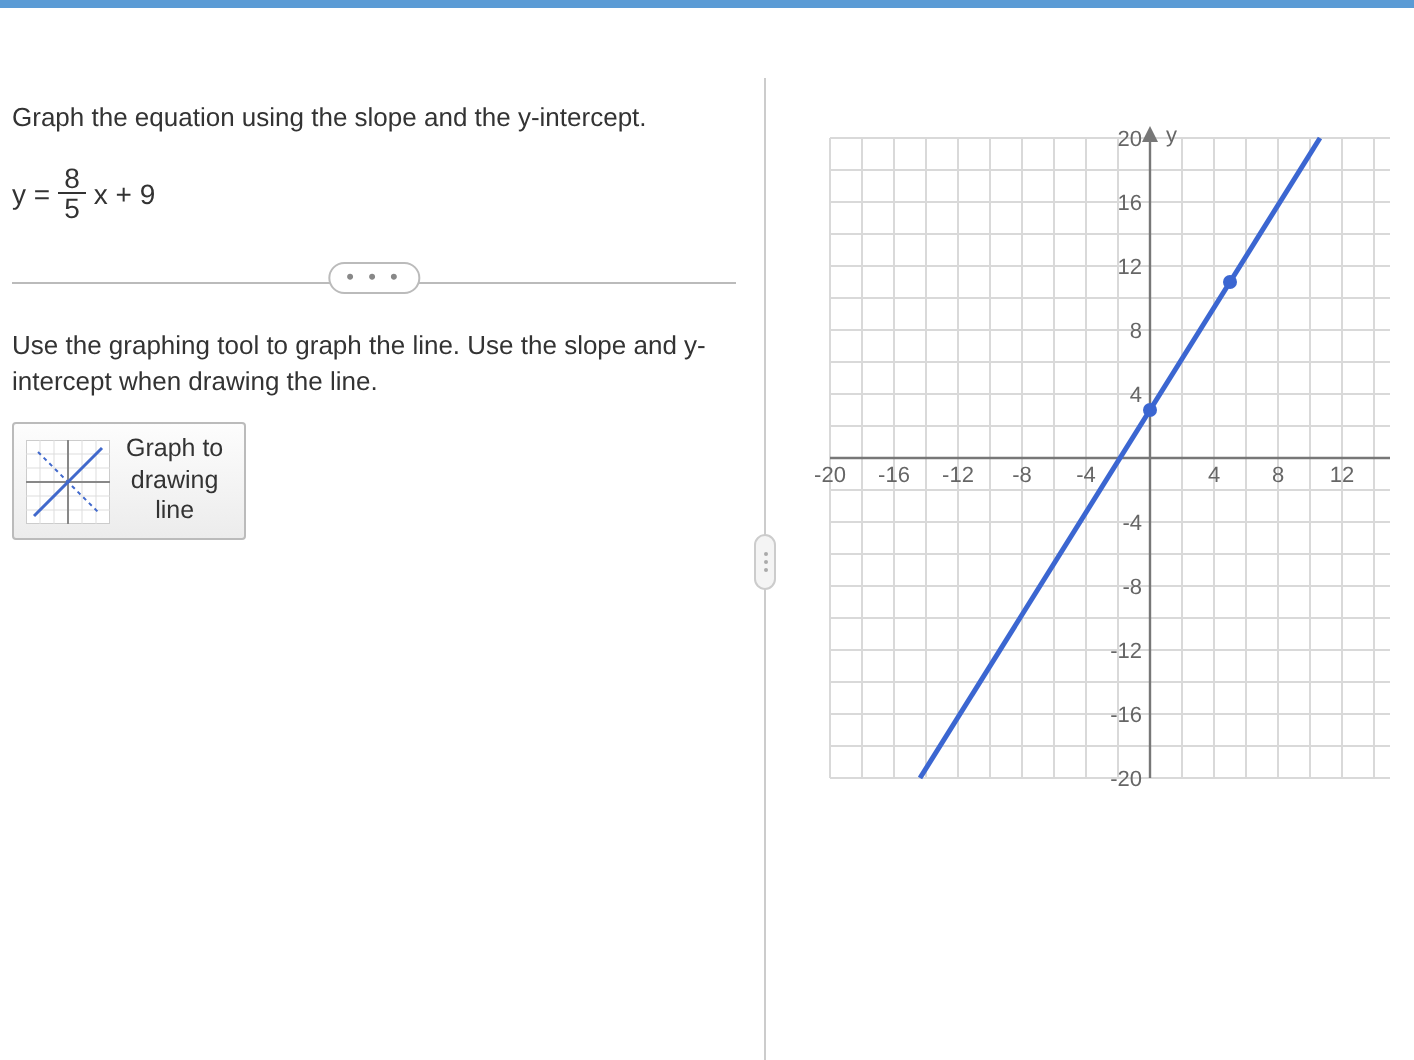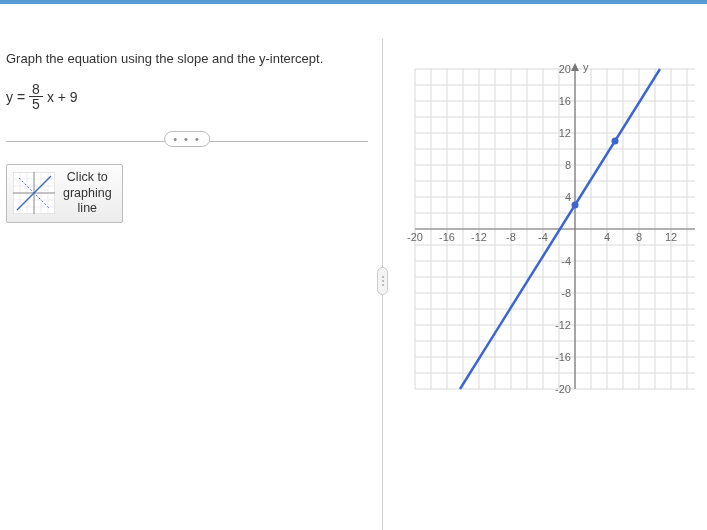--- a/index.html
+++ b/index.html
@@ -181,42 +181,43 @@
         <span class="den">5</span>
       </span>
       <span>x + 9</span>
     </div>
 
     <div style="position:relative;">
       <hr class="hr-with-dots">
       <div class="hr-dots">• • •</div>
     </div>
 
+    <div class="instruction">Use the graphing tool to graph the line. Use the slope and y-intercept when drawing the line.</div>
 
     <div class="graph-button">
       <svg class="thumb" viewBox="0 0 42 42">
         <rect x="0" y="0" width="42" height="42" fill="#fff" stroke="#ccc"></rect>
         <g stroke="#ddd" stroke-width="0.5">
           <line x1="0" y1="7" x2="42" y2="7"></line>
             <line x1="0" y1="14" x2="42" y2="14"></line>
           <line x1="0" y1="28" x2="42" y2="28"></line>
             <line x1="0" y1="35" x2="42" y2="35"></line>
           <line x1="7" y1="0" x2="7" y2="42"></line>
             <line x1="14" y1="0" x2="14" y2="42"></line>
           <line x1="28" y1="0" x2="28" y2="42"></line>
             <line x1="35" y1="0" x2="35" y2="42"></line>
         </g>
         <line x1="0" y1="21" x2="42" y2="21" stroke="#888"></line>
         <line x1="21" y1="0" x2="21" y2="42" stroke="#888"></line>
         <line x1="4" y1="38" x2="38" y2="4" stroke="#4169cc" stroke-width="1.5"></line>
         <line x1="6" y1="6" x2="36" y2="36" stroke="#4169cc" stroke-width="1" stroke-dasharray="2,2"></line>
       </svg>
       <div class="lbl">
-        <div>Click to</div>
-        <div>graphing</div>
+        <div>Graph to</div>
+        <div>drawing</div>
         <div>line</div>
       </div>
     </div>
   </div>
 
   <div class="divider-vert">
     <div class="handle">
       <span></span>
         <span></span>
         <span></span>

